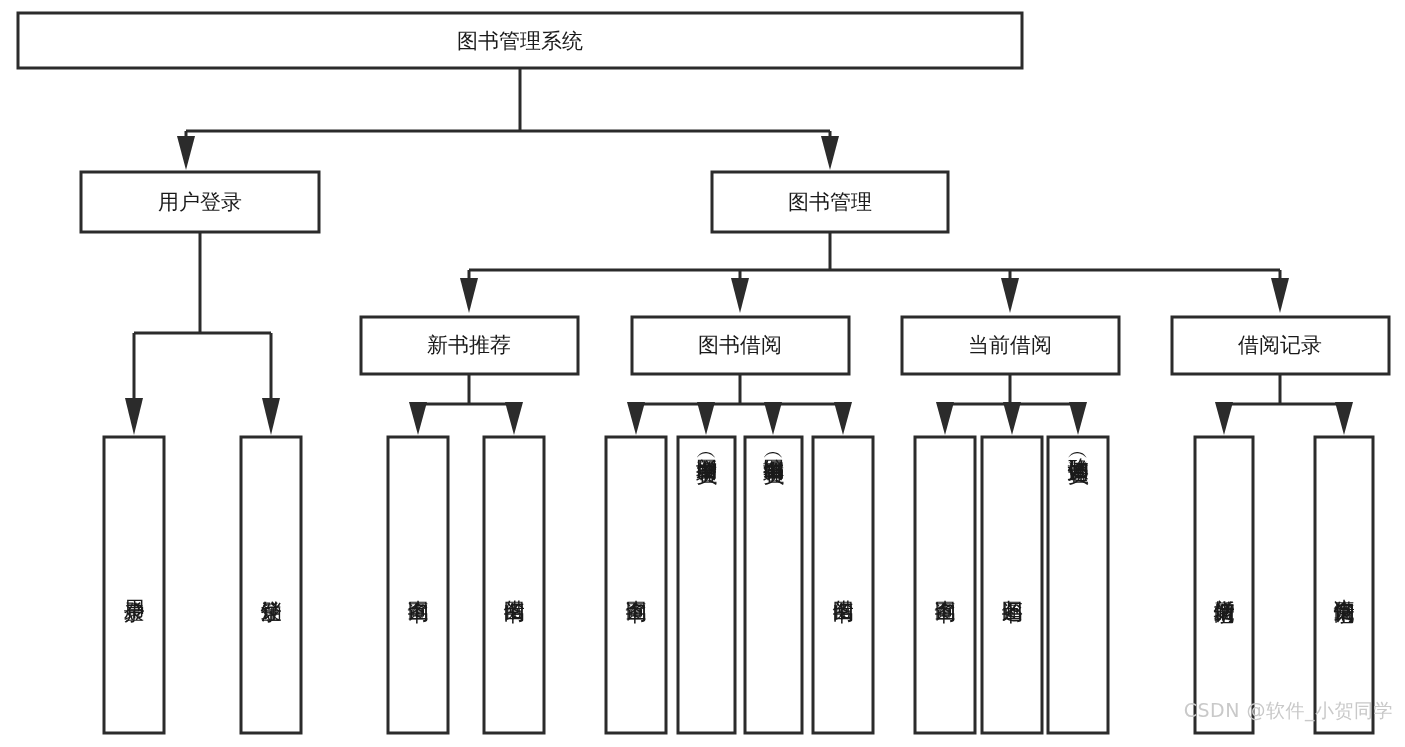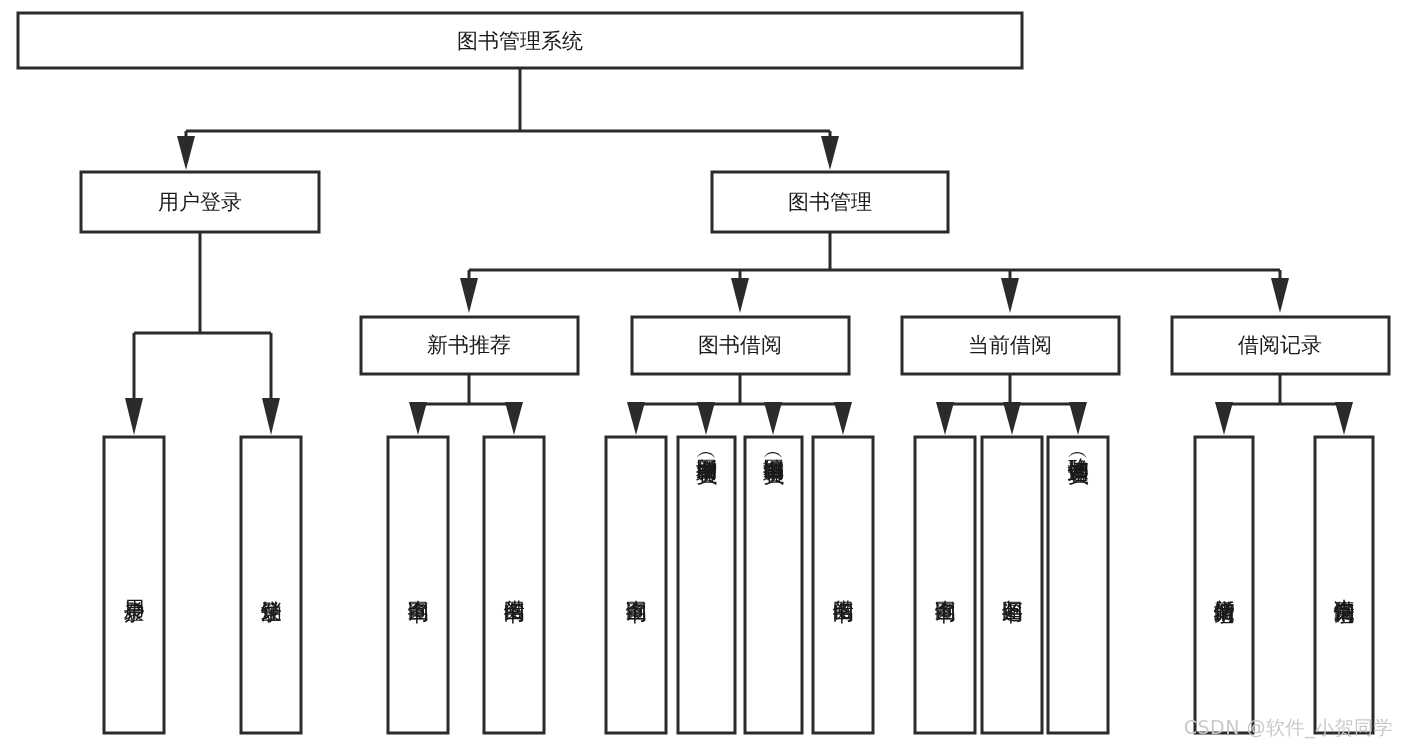--- a/index.html
+++ b/index.html
@@ -63,21 +63,21 @@
     color: #1a1a1a;
     writing-mode: vertical-rl;
     text-orientation: upright;
     letter-spacing: 1px;
     white-space: nowrap;
     text-align: start;
   }
   .watermark {
     position: absolute;
     right: 12px;
-    bottom: 6px;
+    bottom: 23px;
     font-family: "DejaVu Sans", "Liberation Sans", sans-serif;
     font-size: 19px;
     color: #c9c9c9;
     letter-spacing: 0.5px;
     white-space: nowrap;
     margin-top: 28px;
   }
 </style>
 </head>
 <body>

